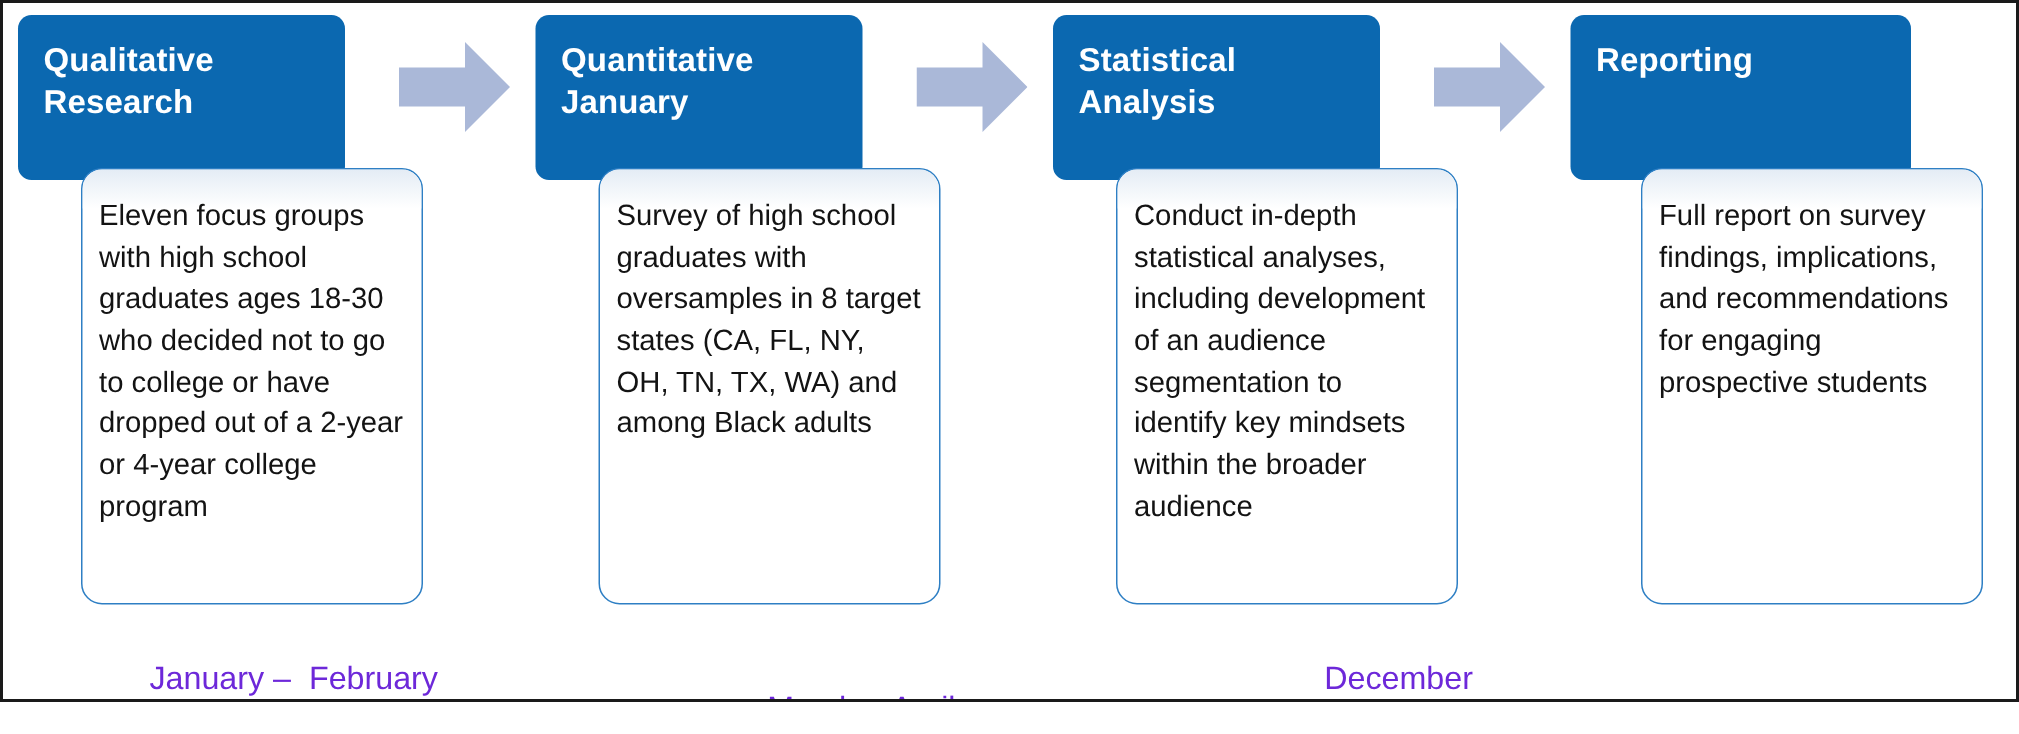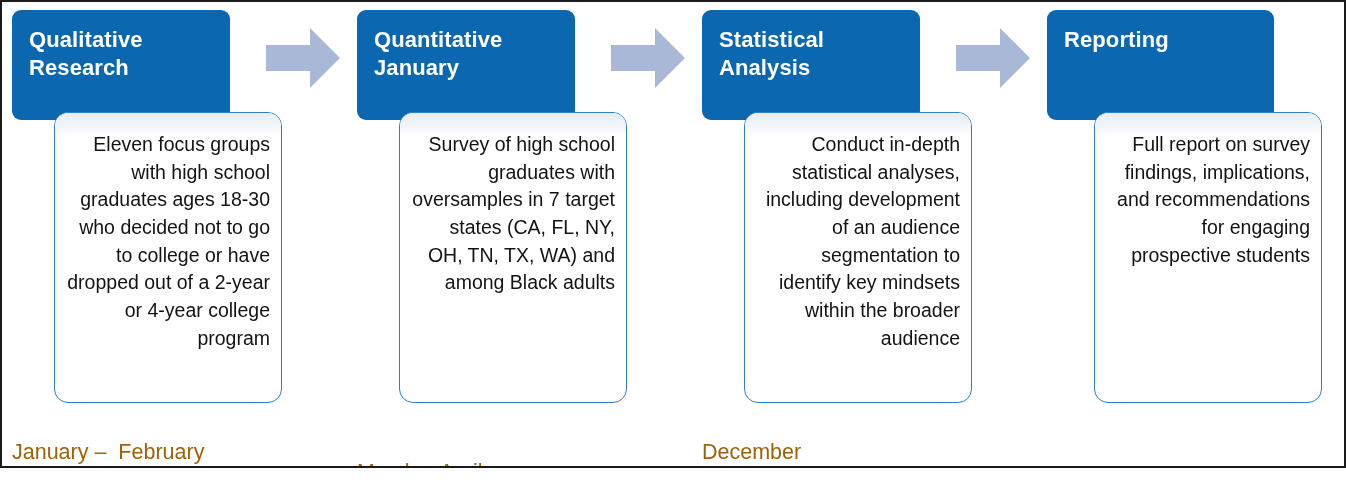--- a/index.html
+++ b/index.html
@@ -67,40 +67,40 @@
     left: 0;
     right: 0;
     height: 26px;
     background: linear-gradient(to bottom, #e4ecf5, #ffffff);
     pointer-events: none;
   }
   .desc-text {
     position: relative;
     margin: 0;
     padding: 18px 11px 0 11px;
-    text-align: right;
+    text-align: left;
     font-size: 19.5px;
     line-height: 1.42;
     color: #131313;
   }
   
   .arrow {
     position: absolute;
     top: 26px;
     width: 74px;
     height: 60px;
   }
   .arrow svg { display: block; width: 100%; height: 100%; }
   
   .date-label {
     position: absolute;
     top: 438px;
-    text-align: left;
+    text-align: right;
     font-size: 21.5px;
-    color: #a16207;
+    color: #6d28d9;
     white-space: pre;
   }
 </style>
 </head>
 <body>
 
 <div id="canvas">
 
   <div class="stage" style="left:0px; width:345px;">
     <div class="header-box">
@@ -118,21 +118,21 @@
       <polygon points="0,17 44,17 44,0 74,30 44,60 44,43 0,43" fill="#aab8d8"></polygon>
     </svg>
   </div>
 
   <div class="stage" style="left:345px; width:345px;">
     <div class="header-box">
       <div class="header-label">Quantitative
 January</div>
     </div>
     <div class="desc-card">
-      <p class="desc-text">Survey of high school graduates with oversamples in 7 target states (CA, FL, NY, OH, TN, TX, WA) and among Black adults</p>
+      <p class="desc-text">Survey of high school graduates with oversamples in 8 target states (CA, FL, NY, OH, TN, TX, WA) and among Black adults</p>
     </div>
     <div class="date-label" style="left:10px; width:280px;margin-top:20px;">March – April</div>
   </div>
 
   <div class="arrow" style="left:609px;">
     <svg viewBox="0 0 74 60" xmlns="http://www.w3.org/2000/svg" aria-hidden="true">
       <polygon points="0,17 44,17 44,0 74,30 44,60 44,43 0,43" fill="#aab8d8"></polygon>
     </svg>
   </div>
 

